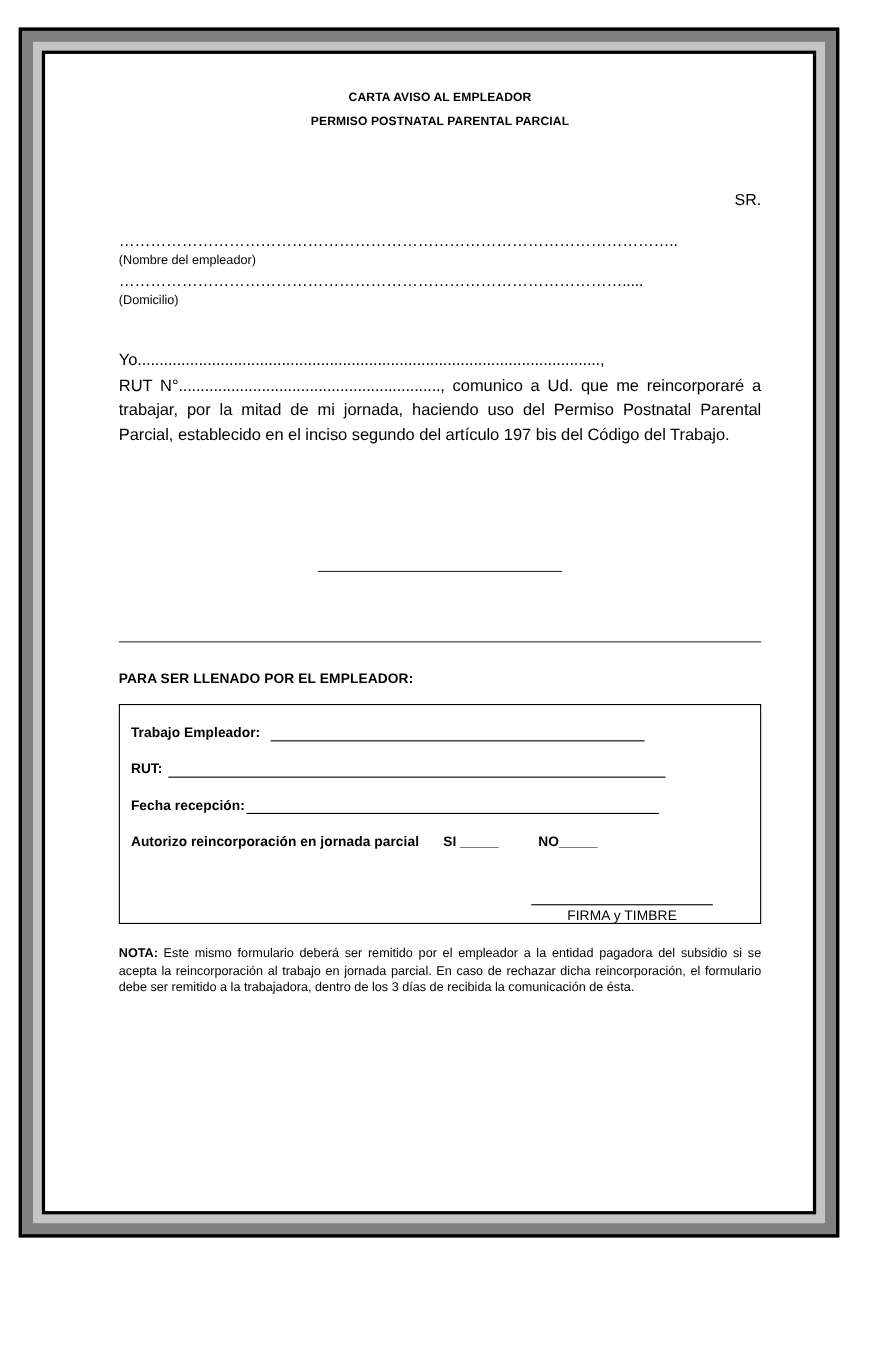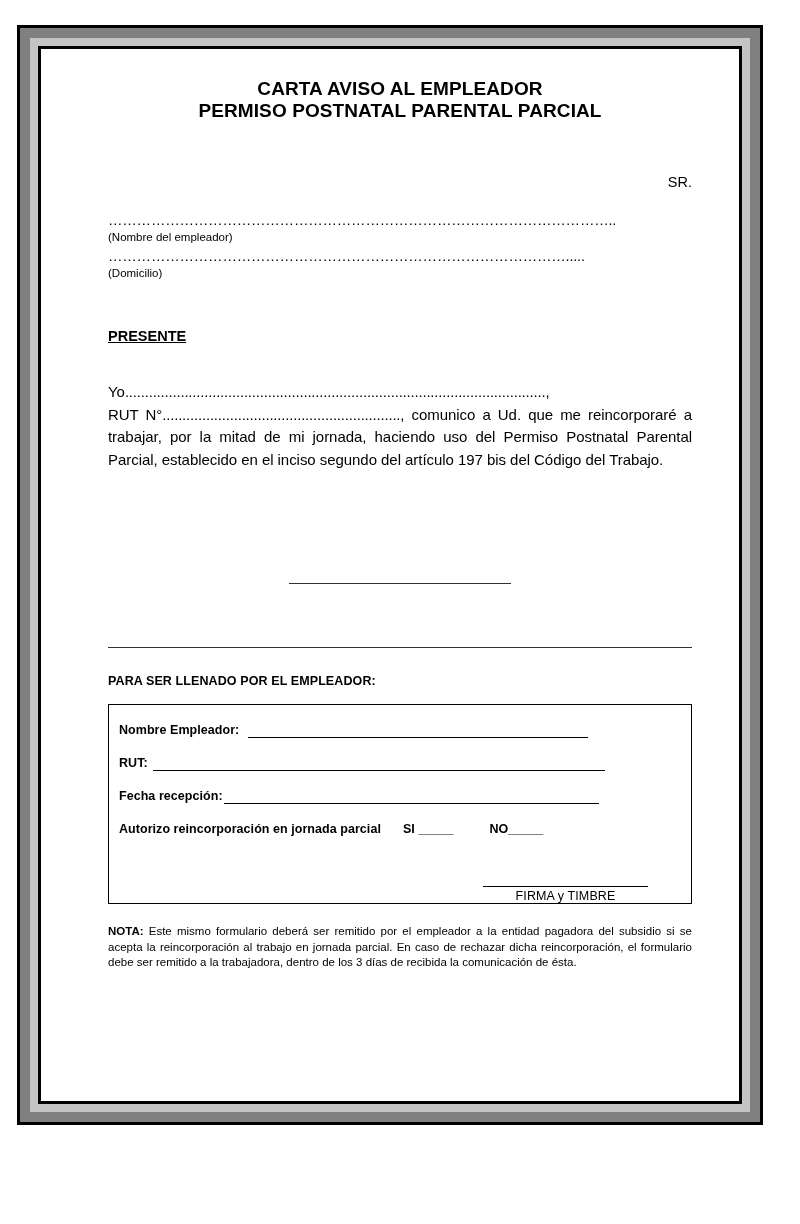--- a/index.html
+++ b/index.html
@@ -59,21 +59,21 @@
   .content {
     position: absolute;
     left: 108px;
     top: 78px;
     width: 584px;
   }
 
   .doc-title {
     text-align: center;
     font-weight: bold;
-    font-size: 19px;
+    font-size: 11px;
     line-height: 22px;
     letter-spacing: 0.1px;
   }
 
   .sr-label {
     margin-top: 51px;
     font-size: 14.5px;
     line-height: 18px;
     text-align: right;
   }
@@ -227,35 +227,34 @@
     </div>
 
     <div class="sr-label">SR.</div>
 
     <div class="dotted-row first">……………………………………………………………………………………………..</div>
     <div class="field-caption">(Nombre del empleador)</div>
 
     <div class="dotted-row second">…………………………………………………………………………………….....</div>
     <div class="field-caption">(Domicilio)</div>
 
-    <div><span class="presente">PRESENTE</span></div>
 
     <div class="body-text"><span>Yo</span><span class="dots">..........................................................................................................,</span><br><span>RUT N°</span><span class="dots">............................................................,</span><span> comunico a Ud. que me reincorporaré a trabajar, por la mitad de mi jornada, haciendo uso del  Permiso Postnatal Parental Parcial, establecido en el inciso segundo del artículo 197 bis del Código del Trabajo.</span></div>
 
     <div class="worker-sig">
       <div class="worker-sig-line"></div>
     </div>
 
     <div class="divider"></div>
 
     <div class="employer-heading">PARA SER LLENADO POR EL EMPLEADOR:</div>
 
     <div class="employer-box">
 
-      <div class="emp-field"><span>Nombre Empleador:</span><span class="rule rule-nombre"></span></div>
+      <div class="emp-field"><span>Trabajo Empleador:</span><span class="rule rule-nombre"></span></div>
 
       <div class="emp-field"><span>RUT:</span><span class="rule rule-rut"></span></div>
 
       <div class="emp-field"><span>Fecha recepción:</span><span class="rule rule-fecha"></span></div>
 
       <div class="emp-checkline"><span>Autorizo reincorporación en jornada parcial</span><span class="gap-si"></span><span>SI</span>&nbsp;<span>_____</span><span class="gap-no"></span><span>NO</span><span>_____</span></div>
 
       <div class="stamp-area">
         <div class="stamp-line"></div>
         <div class="stamp-label">FIRMA y TIMBRE</div>

